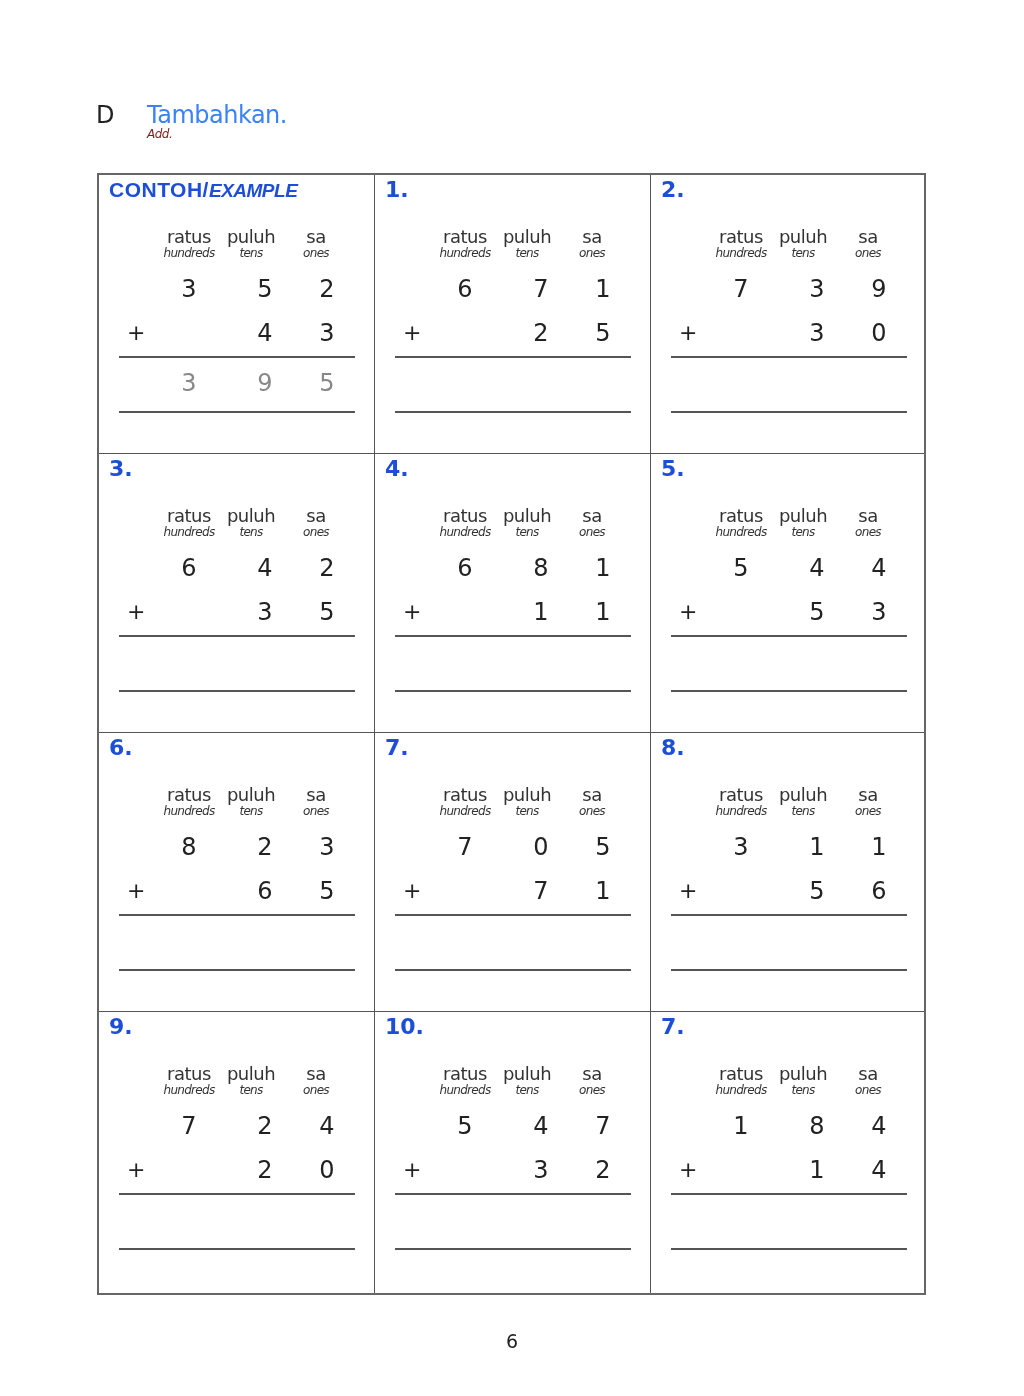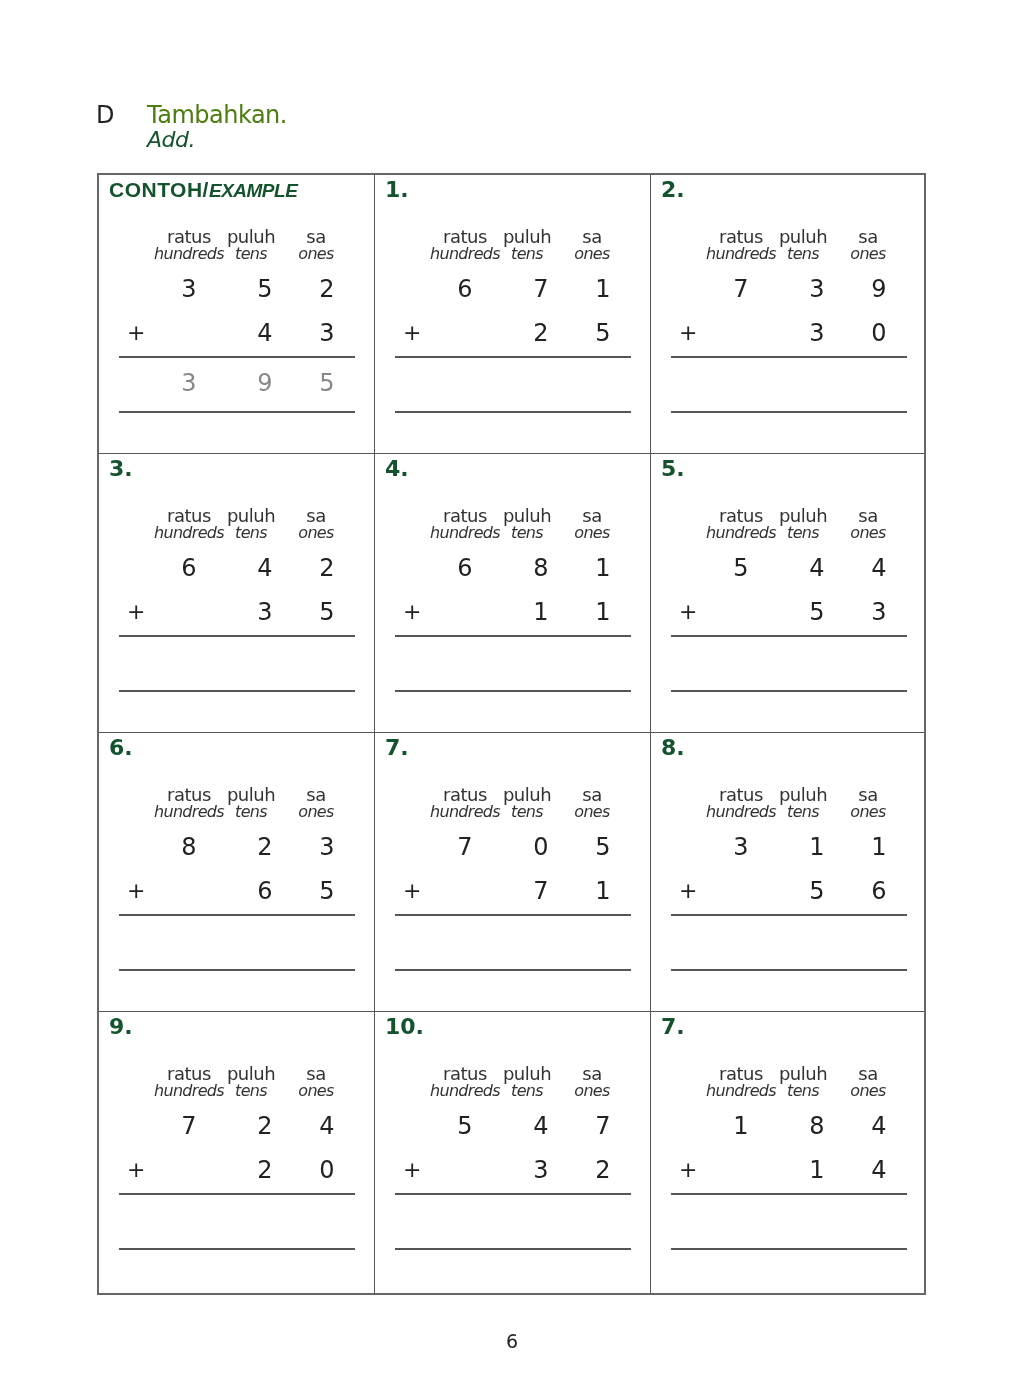--- a/index.html
+++ b/index.html
@@ -1,30 +1,30 @@
 <!DOCTYPE html>
 <html><head>
   <meta charset="utf-8">
   <style>
     html, body { margin: 0; padding: 0; background: #ffffff; }
     body { width: 1024px; height: 1396px; position: relative; font-family: "DejaVu Sans", sans-serif; color: #222; overflow: hidden; }
     .section-letter { position: absolute; left: 96px; top: 101px; font-size: 24px; color: #222; }
-    .title { position: absolute; left: 147px; top: 101px; font-size: 24px; color: #4d7c0f; letter-spacing: -0.5px; }
-    .subtitle { position: absolute; left: 147px; top: 127px; font-size: 22px; font-style: italic; color: #14532d; letter-spacing: -0.5px; }
+    .title { position: absolute; left: 147px; top: 101px; font-size: 24px; color: #3b82f6; letter-spacing: -0.5px; }
+    .subtitle { position: absolute; left: 147px; top: 127px; font-size: 12px; font-style: italic; color: #7f1d1d; letter-spacing: -0.5px; }
     .grid { position: absolute; left: 97px; top: 173px; width: 829px; height: 1122px; border: 2px solid #666; box-sizing: border-box;
             display: grid; grid-template-columns: 276px 276px 1fr; grid-template-rows: 279px 279px 279px 1fr; }
     .cell { position: relative; border-right: 1px solid #555; border-bottom: 1px solid #555; box-sizing: border-box; }
     .cell.c3 { border-right: none; }
     .cell.r4 { border-bottom: none; }
-    .label { position: absolute; left: 10px; top: 2px; font-size: 22px; font-weight: bold; color: #14532d; font-family: "DejaVu Sans", sans-serif; }
+    .label { position: absolute; left: 10px; top: 2px; font-size: 22px; font-weight: bold; color: #1d4ed8; font-family: "DejaVu Sans", sans-serif; }
     .label.example { font-family: "Liberation Sans", sans-serif; font-weight: 900; font-size: 21px; letter-spacing: 0.5px; top: 3px; }
     .label.example .ex-italic { font-style: italic; font-weight: bold; font-size: 19px; letter-spacing: -0.5px; }
     .hdr { position: absolute; top: 53px; text-align: center; line-height: 17px; }
     .hdr .ms { display: block; font-size: 18px; color: #333; letter-spacing: -0.5px; }
-    .hdr .en { display: block; font-size: 16px; font-style: italic; color: #333; letter-spacing: -0.7px; }
+    .hdr .en { display: block; font-size: 12px; font-style: italic; color: #333; letter-spacing: -0.7px; }
     .h-hun { left: 50px; width: 80px; }
     .h-ten { left: 124px; width: 56px; }
     .h-one { left: 192px; width: 50px; }
     .digit { position: absolute; font-size: 24px; color: #222; width: 30px; text-align: center; }
     .d-hun { left: 75px; }
     .d-ten { left: 151px; }
     .d-one { left: 213px; }
     .row1 { top: 100px; }
     .row2 { top: 144px; }
     .row3 { top: 194px; color: #888; }

